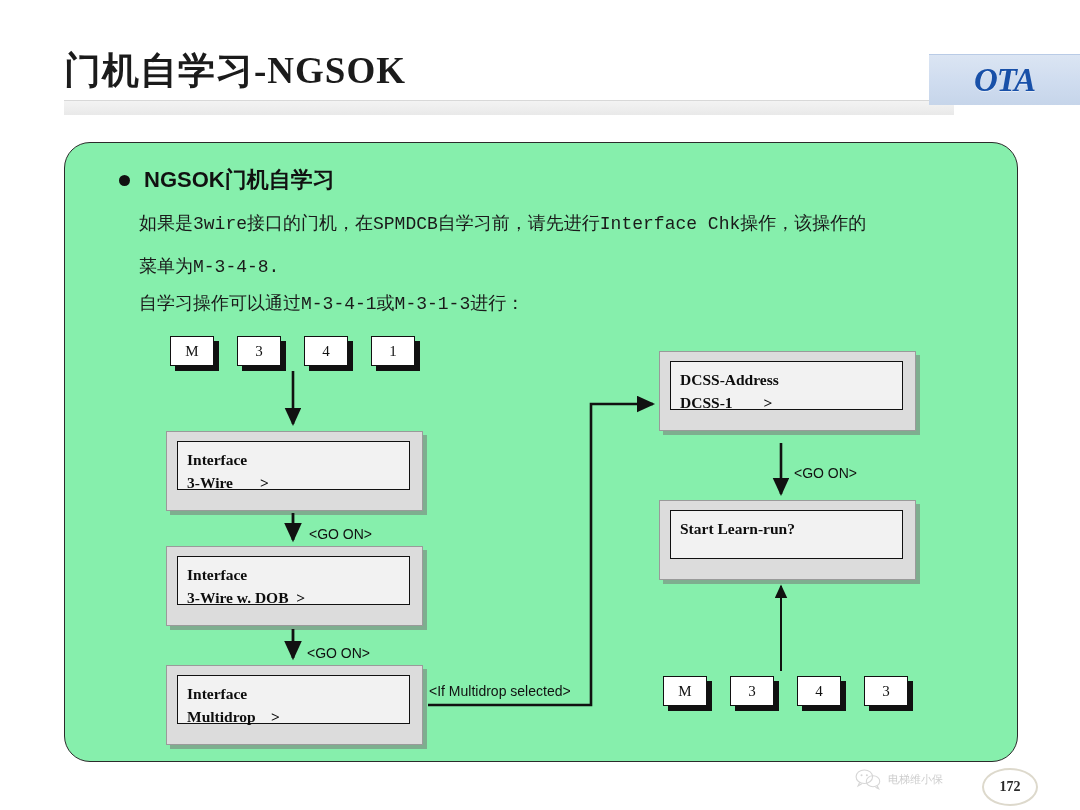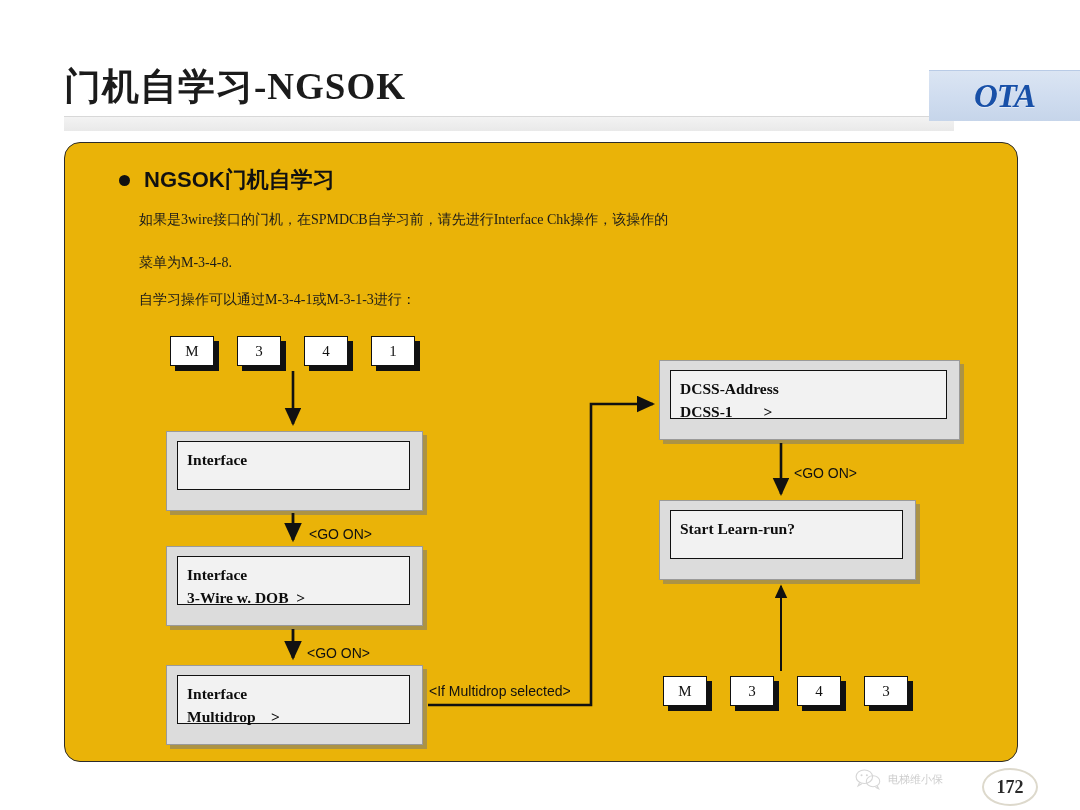--- a/index.html
+++ b/index.html
@@ -6,21 +6,21 @@
   body{
     width:1080px;height:810px;
     background:#ffffff;
     font-family:"Liberation Sans", sans-serif;
     position:relative;
     overflow:hidden;
   }
   .slide{position:absolute;inset:0;}
 
   
-  .header{position:absolute;left:0;top:16px;width:988px;height:120px;}
+  .header{position:absolute;left:0;top:0;width:988px;height:120px;}
   .title{
     position:absolute;left:64px;top:46px;
     font-family:"Liberation Serif", serif;
     font-size:37px;font-weight:700;color:#1b1b1b;
     letter-spacing:1px;white-space:nowrap;
   }
   .title-rule{
     position:absolute;left:64px;top:100px;width:890px;height:14px;
     background:linear-gradient(to bottom,#f3f3f3,#e9e9e9);
     border-top:1px solid #d8d8d8;
@@ -34,34 +34,34 @@
   .logo-text{
     font-family:"Liberation Serif", serif;
     font-style:italic;font-weight:700;font-size:33px;
     color:#1850a8;letter-spacing:-1px;
     text-shadow:0 1px 0 rgba(255,255,255,.5);
   }
 
   
   .panel{
     position:absolute;left:64px;top:142px;width:952px;height:618px;
-    border:1.4px solid #2b2b2b;border-radius:16px;background:#eab308;
+    border:1.4px solid #2b2b2b;border-radius:26px;background:#86efac;
   }
 
   
   .bullet-row{position:absolute;left:54px;top:22px;display:flex;align-items:center;gap:14px;}
   .bullet-dot{width:11px;height:11px;border-radius:50%;background:#111;display:block;}
   .bullet-label{
     font-size:22px;font-weight:700;color:#111;
     font-family:"Liberation Sans", sans-serif;white-space:nowrap;
   }
   .para{
     position:absolute;left:74px;
-    font-size:14px;color:#1a1a1a;white-space:nowrap;
-    font-family:Liberation Serif, serif;
+    font-size:18px;color:#1a1a1a;white-space:nowrap;
+    font-family:Liberation Mono, monospace;
   }
   .p1{top:68px;}
   .p2{top:111px;}
   .p3{top:148px;}
 
   
   .key{
     position:absolute;width:42px;height:28px;
     background:#fff;border:1.6px solid #111;
     box-shadow:5px 5px 0 0 #111;
@@ -104,21 +104,21 @@
     font-family:"Liberation Sans", sans-serif;font-size:11px;color:#555;
     white-space:nowrap;
   }
   .page-badge{
     position:absolute;left:982px;top:768px;width:52px;height:34px;
     border:2px solid #ddd9cc;border-radius:50%;
     display:flex;align-items:center;justify-content:center;
     background:#fff;
   }
   .page-num{
-    font-family:"Liberation Serif", serif;font-weight:700;font-size:18px;color:#2a2a2a;
+    font-family:"Liberation Serif", serif;font-weight:700;font-size:14px;color:#2a2a2a;
   }
 </style>
 </head>
 <body>
 
 <div class="slide">
 
   <div class="header">
     <div class="title">门机自学习-NGSOK</div>
     <div class="title-rule"></div>
@@ -160,38 +160,39 @@
     <div class="key" style="left:732px;top:533px;">
       <span>4</span>
     </div>
     <div class="key" style="left:799px;top:533px;">
       <span>3</span>
     </div>
 
     <div class="lcd" style="left:101px;top:288px;width:255px;height:78px;">
       <div class="lcd-inner">
         <div class="lcd-line">Interface</div>
+        <div class="lcd-line">3-Wire       &gt;</div>
       </div>
     </div>
 
     <div class="lcd" style="left:101px;top:403px;width:255px;height:78px;">
       <div class="lcd-inner">
         <div class="lcd-line">Interface</div>
         <div class="lcd-line">3-Wire w. DOB  &gt;</div>
       </div>
     </div>
 
     <div class="lcd" style="left:101px;top:522px;width:255px;height:78px;">
       <div class="lcd-inner">
         <div class="lcd-line">Interface</div>
         <div class="lcd-line">Multidrop    &gt;</div>
       </div>
     </div>
 
-    <div class="lcd" style="left:594px;top:217px;width:255px;height:78px;padding-left:44px;">
+    <div class="lcd" style="left:594px;top:208px;width:255px;height:78px;">
       <div class="lcd-inner">
         <div class="lcd-line">DCSS-Address</div>
         <div class="lcd-line">DCSS-1        &gt;</div>
       </div>
     </div>
 
     <div class="lcd" style="left:594px;top:357px;width:255px;height:78px;">
       <div class="lcd-inner">
         <div class="lcd-line">Start Learn-run?</div>
       </div>

